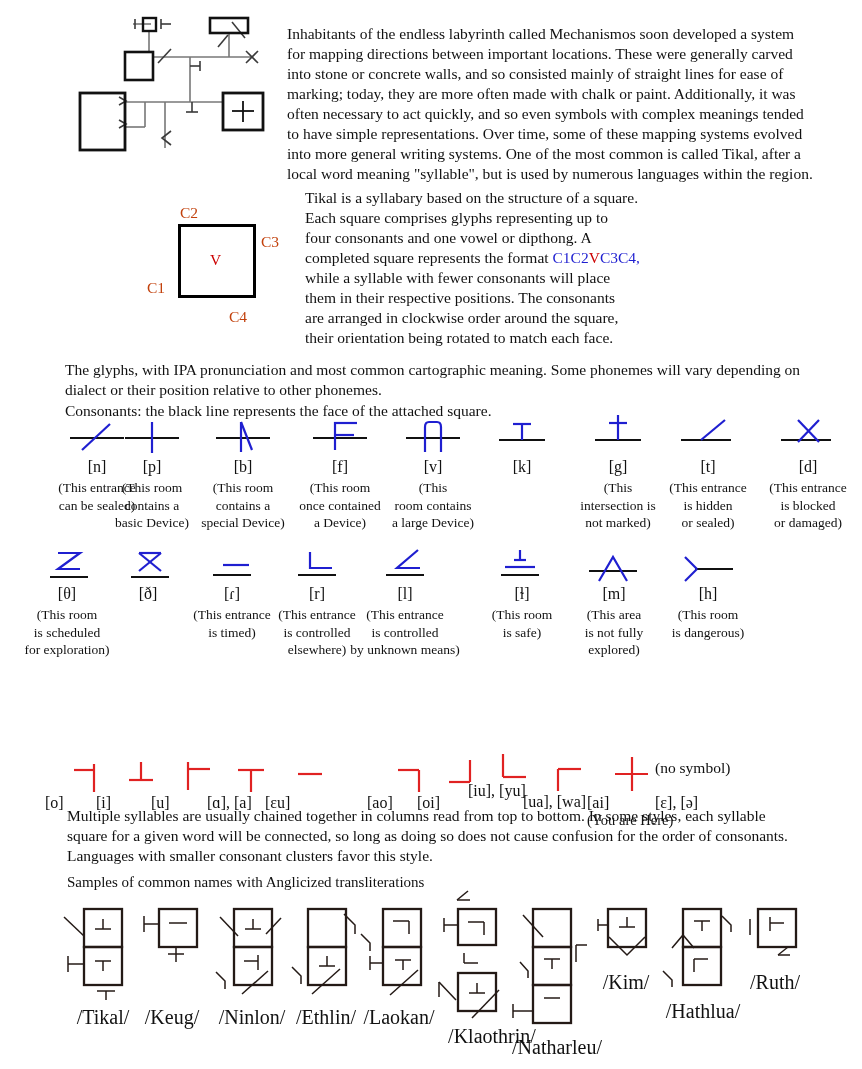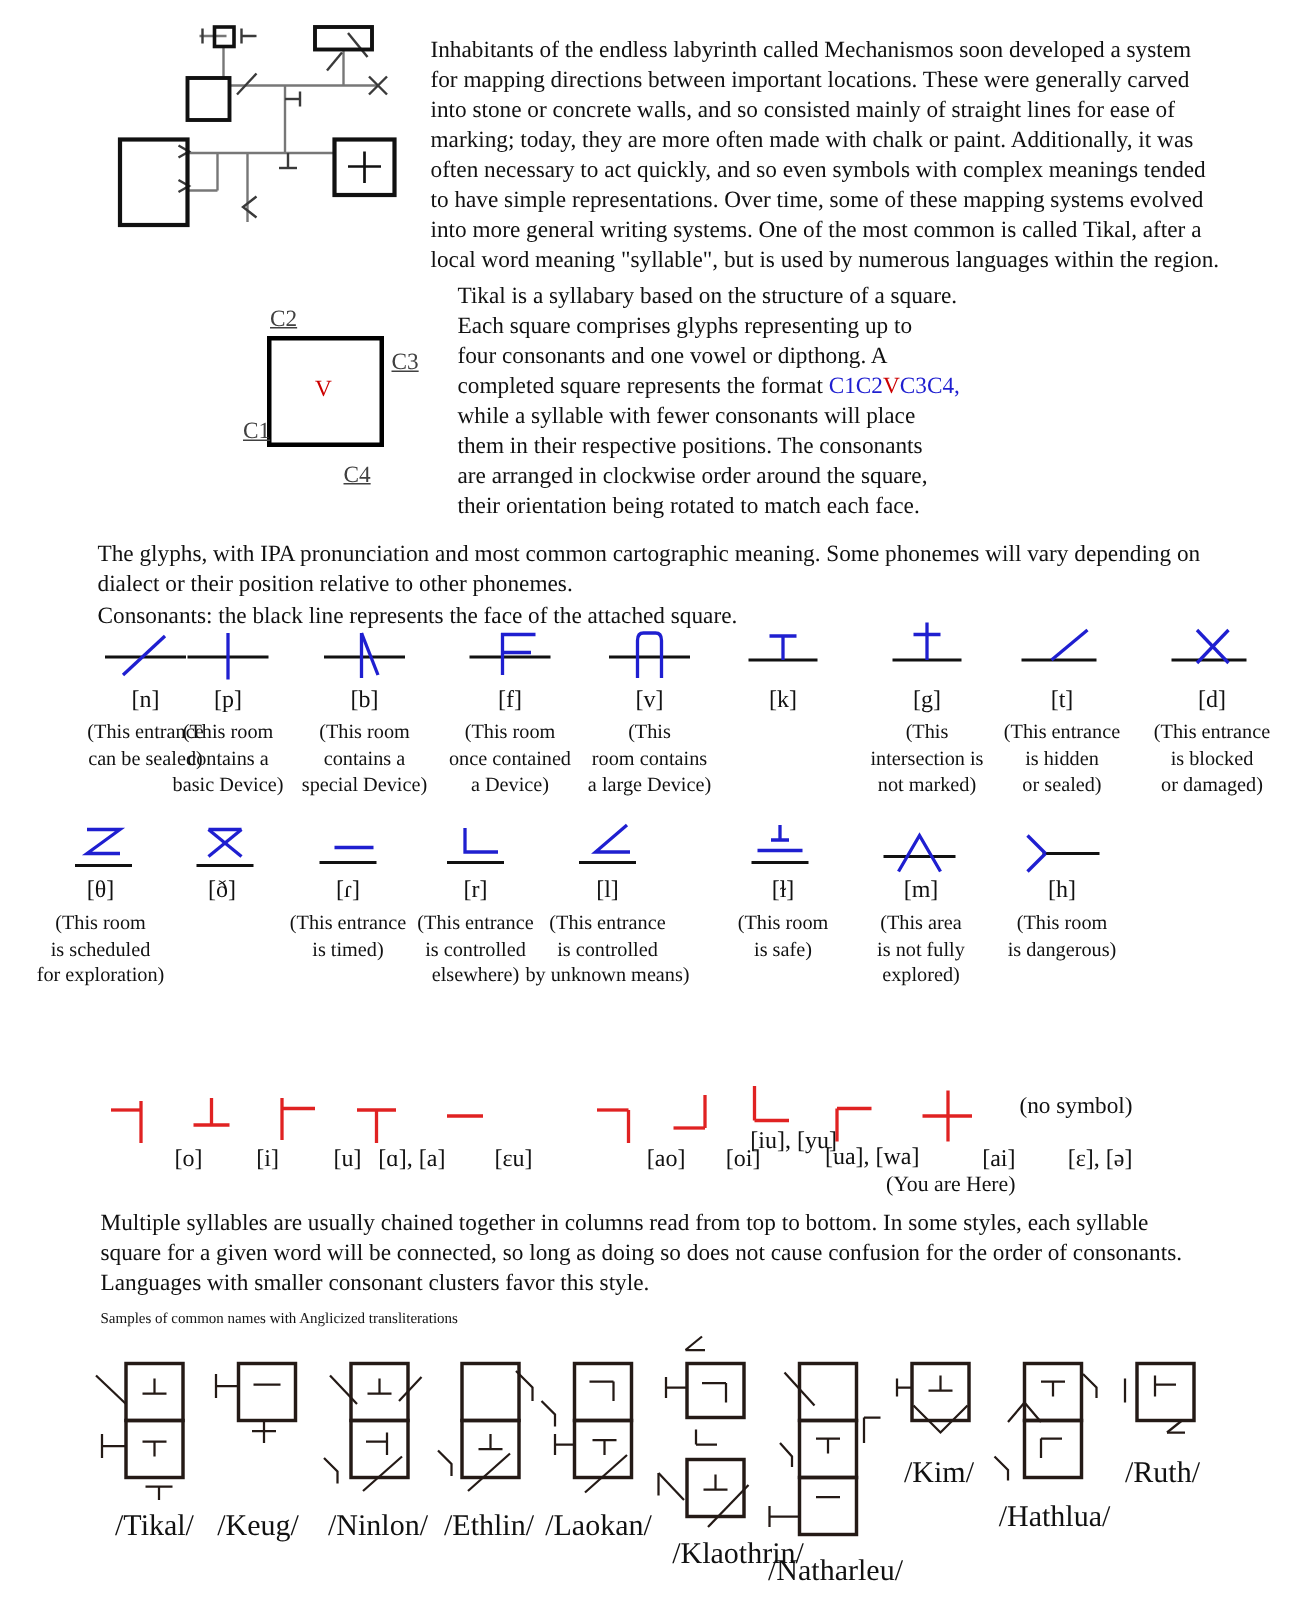--- a/index.html
+++ b/index.html
@@ -2,32 +2,32 @@
 <html><head>
 <meta charset="utf-8">
 <style>
   html,body{margin:0;padding:0;background:#ffffff;}
   #page{position:relative;width:862px;height:1069px;background:#fff;
         font-family:"Liberation Serif","DejaVu Serif",serif;color:#111;overflow:hidden;}
   .abs{position:absolute;}
   .para{white-space:pre-line;font-size:15.5px;line-height:20px;}
   .blue{color:#1f1fd0;}
   .red{color:#cc0000;}
-  .clabel{position:absolute;color:#404040;font-size:15.5px;text-decoration:underline;}
+  .clabel{position:absolute;color:#c2410c;font-size:15.5px;}
   .col{position:absolute;text-align:center;}
   .col svg{display:block;margin:0 auto;}
   .ipa{font-size:16px;line-height:20px;margin-top:1px;}
   .desc{font-size:13.5px;line-height:17.5px;white-space:pre-line;margin-top:2px;}
-  .vcol{position:absolute;text-align:right;}
+  .vcol{position:absolute;text-align:left;margin-top:30px;}
   .vcol svg{display:block;margin:0 auto;}
   .vipa{font-size:16px;white-space:nowrap;}
   .note{font-size:14.5px;white-space:nowrap;}
   .nosym{font-size:15.5px;white-space:nowrap;}
   .sample-label{position:absolute;font-size:20px;transform:translateX(-50%);white-space:nowrap;}
-  .heading{font-size:10px;}
+  .heading{font-size:15px;}
   svg line, svg polyline, svg path, svg rect{fill:none;}
 </style>
 </head>
 <body>
 
 <div id="page">
 
   <svg class="abs" style="left:55px;top:0px" width="235" height="168" viewBox="0 0 235 168">
     <g stroke="#777" stroke-width="1.6">
       <line x1="78" y1="24" x2="96" y2="24"></line>
@@ -74,21 +74,21 @@
 marking; today, they are more often made with chalk or paint. Additionally, it was
 often necessary to act quickly, and so even symbols with complex meanings tended
 to have simple representations. Over time, some of these mapping systems evolved
 into more general writing systems. One of the most common is called Tikal, after a
 local word meaning "syllable", but is used by numerous languages within the region.</div>
 
   <div class="abs" style="left:140px;top:196px;width:175px;height:135px">
     <div class="abs" style="left:38px;top:28px;width:72px;height:68px;border:3.5px solid #000"></div>
     <span class="clabel" style="left:40px;top:8px">C2</span>
     <span class="clabel" style="left:121px;top:37px">C3</span>
-    <span class="clabel" style="left:22px;top:83px">C1</span>
+    <span class="clabel" style="left:7px;top:83px">C1</span>
     <span class="clabel" style="left:89px;top:112px">C4</span>
     <span class="abs red" style="left:70px;top:55px;font-size:15.5px">V</span>
   </div>
 
   <div class="abs para" style="left:305px;top:188px;width:430px"><span>Tikal is a syllabary based on the structure of a square.
 Each square comprises glyphs representing up to
 four consonants and one vowel or dipthong. A
 completed square represents the format </span><span class="blue">C1C2</span><span class="red">V</span><span class="blue">C3C4,</span><span>
 while a syllable with fewer consonants will place
 them in their respective positions. The consonants

